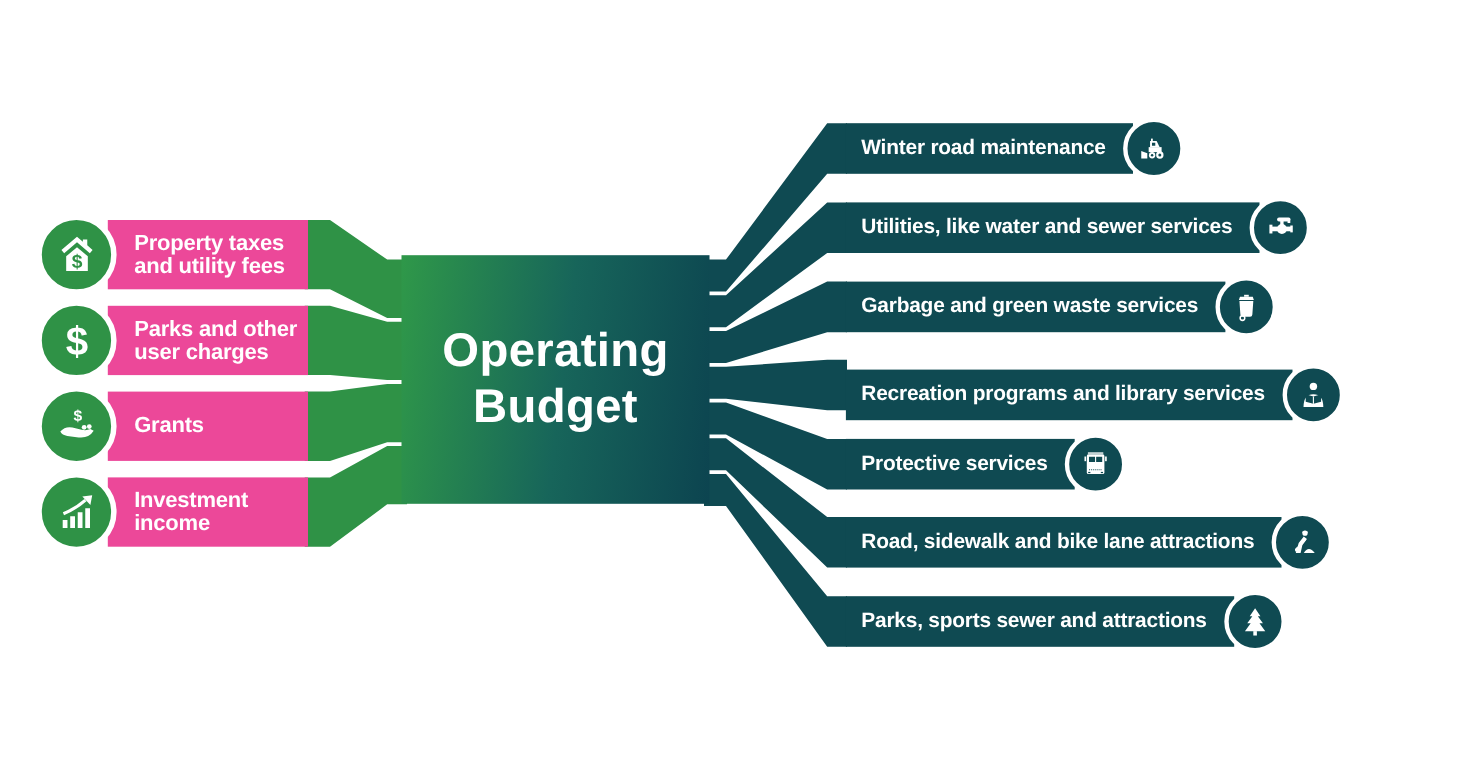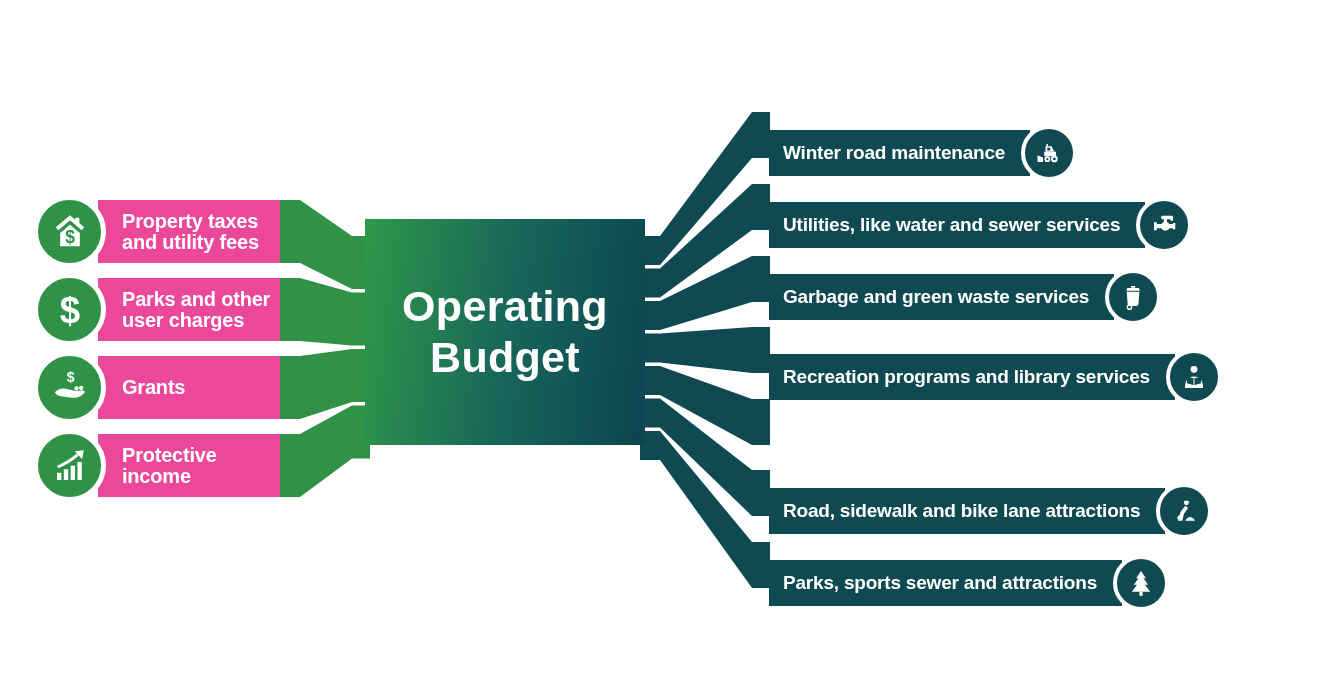--- a/index.html
+++ b/index.html
@@ -3,41 +3,41 @@
 <meta charset="utf-8">
 <style>
   html,body{margin:0;padding:0;background:#fff;}
   .canvas{
     position:relative;width:1343px;height:697px;background:#ffffff;overflow:hidden;
     font-family:"Liberation Sans", sans-serif;
   }
   svg.connectors{position:absolute;left:0;top:0;z-index:1;}
   
   .center-box{
-    position:absolute;left:365px;top:219px;width:280px;height:226px;z-index:2;
+    position:absolute;left:365px;top:232px;width:280px;height:226px;z-index:2;
     background:linear-gradient(97deg,#2f9849 0%,#17655a 52%,#0c4450 100%);
     display:flex;flex-direction:column;align-items:center;justify-content:center;
     color:#fff;font-weight:bold;font-size:43px;line-height:1.18;letter-spacing:.3px;text-align:left;
   }
   .center-box span{display:block;}
   
   .in-row{position:absolute;left:33px;height:63px;display:flex;align-items:center;z-index:3;}
   .in-circle{
     flex:0 0 auto;width:63px;height:63px;border-radius:50%;
     background:#2f9246;border:5px solid #fff;box-sizing:content-box;
     display:flex;align-items:center;justify-content:center;z-index:2;
   }
   .in-bar{
     height:63px;width:182px;margin-left:-8px;background:#ec4899;box-sizing:border-box;
     display:flex;flex-direction:column;justify-content:center;padding-left:24px;
     color:#fff;font-weight:bold;font-size:20px;line-height:21px;letter-spacing:-.2px;
   }
   .in-bar span{display:block;white-space:nowrap;}
   
-  .out-row{position:absolute;left:769px;height:46px;display:flex;align-items:center;z-index:3;margin-top:18px;}
+  .out-row{position:absolute;left:769px;height:46px;display:flex;align-items:center;z-index:3;}
   .out-bar{
     height:46px;background:#0f4a52;display:flex;align-items:center;
     padding:0 25px 0 14px;color:#fff;font-weight:bold;font-size:19px;
     letter-spacing:-.2px;white-space:nowrap;
   }
   .out-circle{
     flex:0 0 auto;width:48px;height:48px;border-radius:50%;
     background:#0f4a52;border:4px solid #fff;box-sizing:content-box;margin-left:-9px;
     display:flex;align-items:center;justify-content:center;
   }
@@ -112,21 +112,21 @@
 
   <div class="in-row" style="top:434px">
     <div class="in-circle">
       <svg class="icon-svg" width="40" height="40" viewBox="0 0 24 24">
         <path fill="#fff" d="M4.2 16h2.6v4.4H4.2zM8.3 14h2.6v6.4H8.3zM12.4 11.8H15v8.6h-2.6zM16.5 9.6h2.6v10.8h-2.6z"></path>
         <path fill="none" stroke="#fff" stroke-width="1.7" d="M4.6 12.6C9 10.8 13 8.4 16.6 5.2"></path>
         <path fill="#fff" d="M14.9 3.2l5.4-.6-1 5.3z"></path>
       </svg>
     </div>
     <div class="in-bar">
-      <span>Protective</span>
+      <span>Investment</span>
       <span>income</span>
     </div>
   </div>
 
   <div class="out-row" style="top:112px">
     <div class="out-bar">
       <span>Winter road maintenance</span>
     </div>
     <div class="out-circle">
       <svg class="icon-svg" width="30" height="30" viewBox="0 0 24 24">
@@ -182,20 +182,38 @@
     <div class="out-circle">
       <svg class="icon-svg" width="30" height="30" viewBox="0 0 24 24">
         <circle cx="12" cy="5.8" r="2.7" fill="#fff"></circle>
         <path fill="#fff" d="M4.8 20.8q0-9.3 7.2-9.3t7.2 9.3z"></path>
         <path fill="#0f4a52" d="M12 13.2 6.4 11.6v5.3L12 18.5l5.6-1.6v-5.3z"></path>
         <rect x="11.6" y="13.2" width=".8" height="5.3" fill="#fff"></rect>
       </svg>
     </div>
   </div>
 
+  <div class="out-row" style="top:399px">
+    <div class="out-bar">
+      <span>Protective services</span>
+    </div>
+    <div class="out-circle">
+      <svg class="icon-svg" width="30" height="30" viewBox="0 0 24 24">
+        <rect x="6.4" y="3.4" width="11.2" height="1" fill="#fff"></rect>
+        <rect x="5.6" y="4.8" width="12.8" height="14.4" rx="1.2" fill="#fff"></rect>
+        <rect x="3.9" y="6.4" width="1.2" height="3.4" fill="#fff"></rect>
+        <rect x="18.9" y="6.4" width="1.2" height="3.4" fill="#fff"></rect>
+        <rect x="7.2" y="6.6" width="4.4" height="3.8" fill="#0f4a52"></rect>
+        <rect x="12.4" y="6.6" width="4.4" height="3.8" fill="#0f4a52"></rect>
+        <path fill="#0f4a52" d="M7.2 15.6h.7v.8h-.7zM8.6 15.6h.7v.8h-.7zM10 15.6h.7v.8H10zM11.4 15.6h.7v.8h-.7zM12.8 15.6h.7v.8h-.7zM14.2 15.6h.7v.8h-.7zM15.6 15.6h.7v.8h-.7z"></path>
+        <rect x="6.6" y="17.6" width="1.6" height=".9" fill="#0f4a52"></rect>
+        <rect x="15.8" y="17.6" width="1.6" height=".9" fill="#0f4a52"></rect>
+      </svg>
+    </div>
+  </div>
 
   <div class="out-row" style="top:470px">
     <div class="out-bar">
       <span>Road, sidewalk and bike lane attractions</span>
     </div>
     <div class="out-circle">
       <svg class="icon-svg" width="30" height="30" viewBox="0 0 24 24">
         <circle cx="13.9" cy="5.4" r="1.9" fill="#fff"></circle>
         <rect x="11.9" y="4.2" width="4" height=".9" fill="#fff"></rect>
         <path fill="#fff" d="M7.2 19.8 9.3 12.6 13 7.8l2.3 1.8-3.3 4.3-1.3 5.9z"></path>

